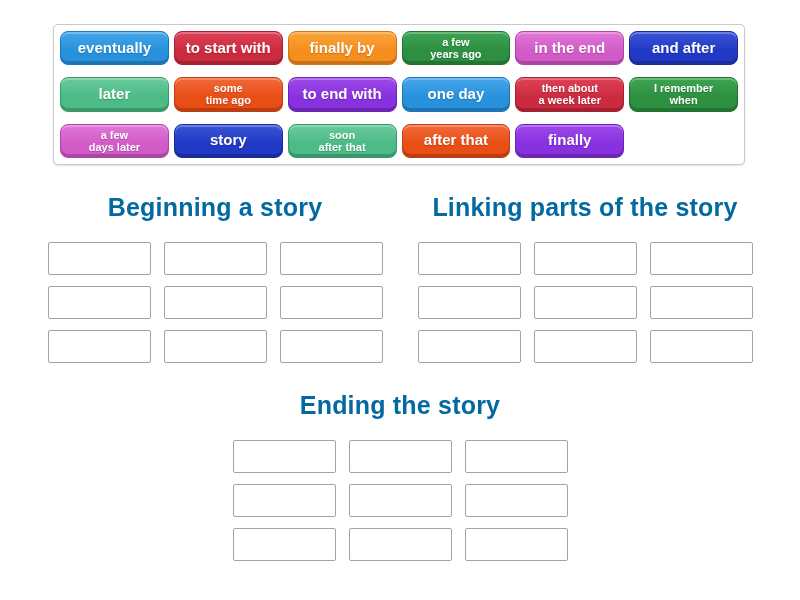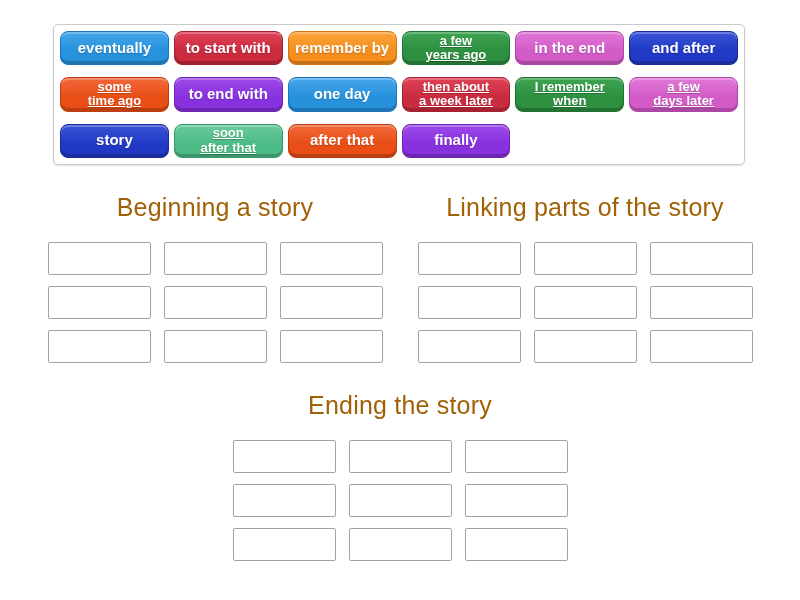--- a/index.html
+++ b/index.html
@@ -17,26 +17,26 @@
   }
   .tile {
     border-radius:8px; color:#ffffff; font-weight:700; font-size:15px;
     line-height:1.12; display:flex; align-items:center; justify-content:center;
     text-align:center; white-space:pre-line; overflow:hidden; cursor:grab;
     border:1px solid var(--dark);
     background:linear-gradient(180deg, var(--light) 0%, var(--base) 58%);
     box-shadow: inset 0 2px 0 rgba(255,255,255,.25), inset 0 -3px 0 rgba(0,0,0,.2);
     text-shadow:0 1px 1px rgba(0,0,0,.22);
   }
-  .tile.two { font-size:13px;text-decoration:underline; }
+  .tile.two { font-size:11px; }
 
   
   .group { position:absolute; }
   .group h2 {
-    font-weight:400; font-size:25px; line-height:34px; color:#a16207;
+    font-weight:700; font-size:25px; line-height:34px; color:#0369a1;
     text-align:center; margin-bottom:18px; letter-spacing:.2px;
   }
   .slots {
     display:grid; grid-template-columns:repeat(3,103px);
     gap:11px 13px; justify-content:space-between;
   }
   .slot {
     width:103px; height:33px; background:#ffffff;
     border:1px solid #a3a3a3; border-radius:2px;
   }
@@ -45,25 +45,26 @@
   #group-ending    { left:233px; top:388px; width:334px; }
 </style>
 </head>
 <body>
 
 <div class="stage">
 
   <div class="tray">
       <div class="tile" style="--light: #46a6ea; --base: #2791dc; --dark: #1b76bf;">eventually</div>
       <div class="tile" style="--light: #de4257; --base: #cb2b3e; --dark: #a81f30;">to start with</div>
-      <div class="tile" style="--light: #f9a53c; --base: #f68e1e; --dark: #d4760f;">remember by</div>
+      <div class="tile" style="--light: #f9a53c; --base: #f68e1e; --dark: #d4760f;">finally by</div>
       <div class="tile two" style="--light: #3da452; --base: #2d9040; --dark: #1f7331;">a few
 years ago</div>
       <div class="tile" style="--light: #e078d7; --base: #d25bc8; --dark: #b244a8;">in the end</div>
       <div class="tile" style="--light: #3a55d6; --base: #2139c4; --dark: #182c9e;">and after</div>
+      <div class="tile" style="--light: #68ca9d; --base: #4cbb86; --dark: #379a6b;">later</div>
       <div class="tile two" style="--light: #f2693a; --base: #e84e16; --dark: #c23d0e;">some
 time ago</div>
       <div class="tile" style="--light: #9d4ae9; --base: #8831de; --dark: #6d22b8;">to end with</div>
       <div class="tile" style="--light: #46a6ea; --base: #2791dc; --dark: #1b76bf;">one day</div>
       <div class="tile two" style="--light: #de4257; --base: #cb2b3e; --dark: #a81f30;">then about
 a week later</div>
       <div class="tile two" style="--light: #3da452; --base: #2d9040; --dark: #1f7331;">I remember
 when</div>
       <div class="tile two" style="--light: #e078d7; --base: #d25bc8; --dark: #b244a8;">a few
 days later</div>

